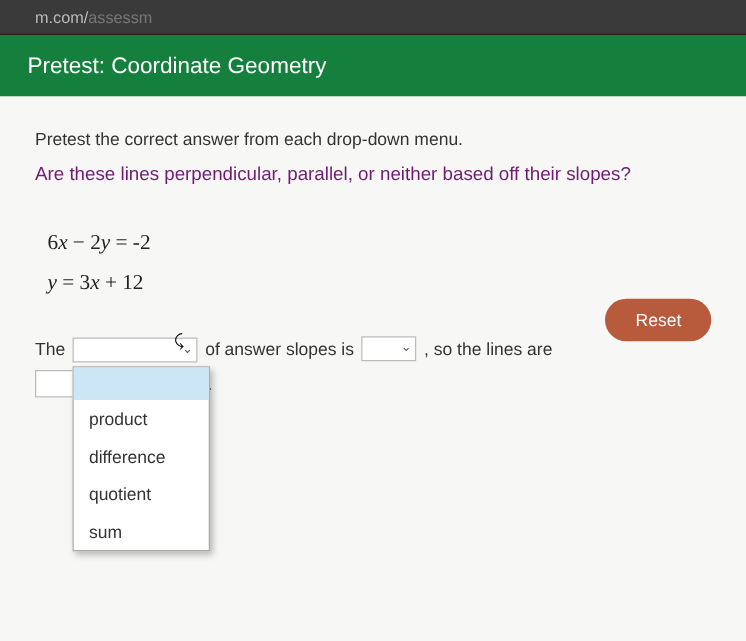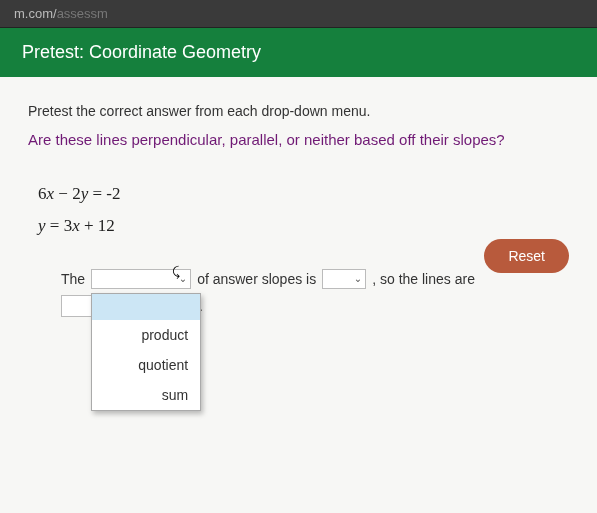--- a/index.html
+++ b/index.html
@@ -6,21 +6,21 @@
     body {
       font-family: Arial, Helvetica, sans-serif;
       background: #f7f7f5;
       width: 597px;
       height: 513px;
       overflow: hidden;
     }
     .url-bar {
       background: #3a3a3a;
       color: #999;
-      padding: 6px 14px;
+      padding: 6px 28px;
       font-size: 13px;
       border-bottom: 1px solid #222;
     }
     .url-bar .domain { color: #bbb; }
     .url-bar .path { color: #777; }
     .header {
       background: #15803d;
       color: #fff;
       padding: 14px 22px;
       font-size: 18px;
@@ -49,21 +49,20 @@
     }
     .eq-var { font-style: italic; }
     .answer-line {
       font-size: 14px;
       color: #333;
       display: flex;
       align-items: center;
       flex-wrap: wrap;
       gap: 6px;
       position: relative;
-      margin-left: 33px;
     }
     .answer-line .word { white-space: nowrap; }
     .select-small {
       display: inline-flex;
       align-items: center;
       justify-content: flex-end;
       min-width: 44px;
       height: 20px;
       background: #fff;
       border: 1px solid #bbb;
@@ -93,21 +92,20 @@
     }
     .dropdown-panel {
       position: absolute;
       top: 24px;
       left: 0;
       background: #fff;
       border: 1px solid #aaa;
       min-width: 110px;
       box-shadow: 2px 3px 5px rgba(0,0,0,0.25);
       z-index: 10;
-      text-align: right;
     }
     .dropdown-panel .opt {
       padding: 7px 12px;
       font-size: 14px;
       color: #333;
       cursor: pointer;
     }
     .dropdown-panel .opt.blank {
       height: 26px;
       background: #cce6f5;
@@ -175,20 +173,21 @@
     <span class="word">The</span>
 
     <span class="dropdown-wrapper">
       <span class="select-small select-open">
         <span class="cursor-icon">⤹</span>
         <span class="chev">⌄</span>
       </span>
       <div class="dropdown-panel">
         <div class="opt blank"></div>
         <div class="opt">product</div>
+        <div class="opt">difference</div>
         <div class="opt">quotient</div>
         <div class="opt">sum</div>
       </div>
     </span>
 
     <span class="word">of answer slopes is</span>
 
     <span class="select-small">
       <span class="chev">⌄</span>
     </span>

